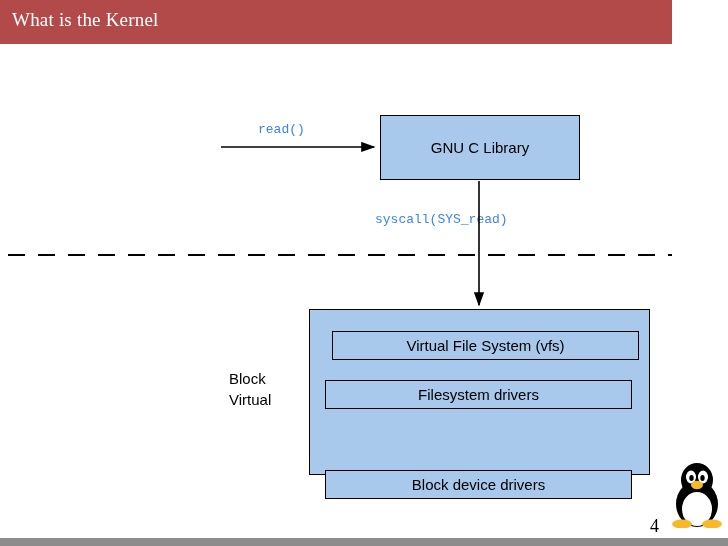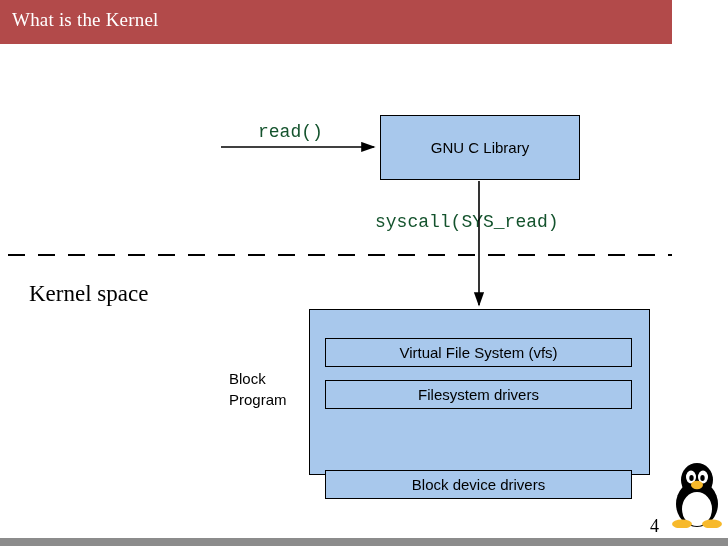--- a/index.html
+++ b/index.html
@@ -70,30 +70,30 @@
     box-sizing: border-box;
     display: flex;
     align-items: center;
     justify-content: center;
     font-size: 15px;
     color: #000000;
     left: 325px;
     width: 307px;
     height: 29px;
   }
-  #vfs-box { top: 338px; }
+  #vfs-box { top: 331px; margin-left: 7px; }
   #fsdrivers-box { top: 380px; }
   #blockdev-box { top: 422px; margin-top: 48px; }
 
   
   .mono-label {
     position: absolute;
     font-family: "Liberation Mono", monospace;
-    font-size: 18px;
-    color: #14532d;
+    font-size: 13px;
+    color: #3b82f6;
     white-space: nowrap;
   }
   #read-label { left: 258px; top: 122px; }
   #syscall-label { left: 375px; top: 212px; }
 
   .space-label {
     position: absolute;
     font-family: "Liberation Serif", serif;
     font-size: 23px;
     color: #000000;
@@ -159,37 +159,36 @@
   </div>
 
 
   <div class="box" id="glibc-box">
     <span>GNU C Library</span>
   </div>
 
   <div class="mono-label" id="read-label">read()</div>
   <div class="mono-label" id="syscall-label">syscall(SYS_read)</div>
 
-  <div class="space-label" id="kernel-space-label">Kernel space</div>
 
   <div class="box" id="kernel-box"></div>
 
   <div class="inner-box" id="vfs-box">
     <span>Virtual File System (vfs)</span>
   </div>
   <div class="inner-box" id="fsdrivers-box">
     <span>Filesystem drivers</span>
   </div>
   <div class="inner-box" id="blockdev-box">
     <span>Block device drivers</span>
   </div>
 
   <div id="linux-kernel-label">
     <div>Block</div>
-    <div>Program</div>
+    <div>Virtual</div>
   </div>
 
   <svg class="overlay" viewBox="0 0 728 546">
     <defs>
       <marker id="arrowhead" markerWidth="9" markerHeight="9" refX="8" refY="3.2" orient="auto">
         <polygon points="0 0, 9 3.2, 0 6.4" fill="#000000"></polygon>
       </marker>
     </defs>
 
     <line x1="221" y1="147" x2="374" y2="147" stroke="#000000" stroke-width="1.6" marker-end="url(#arrowhead)"></line>

